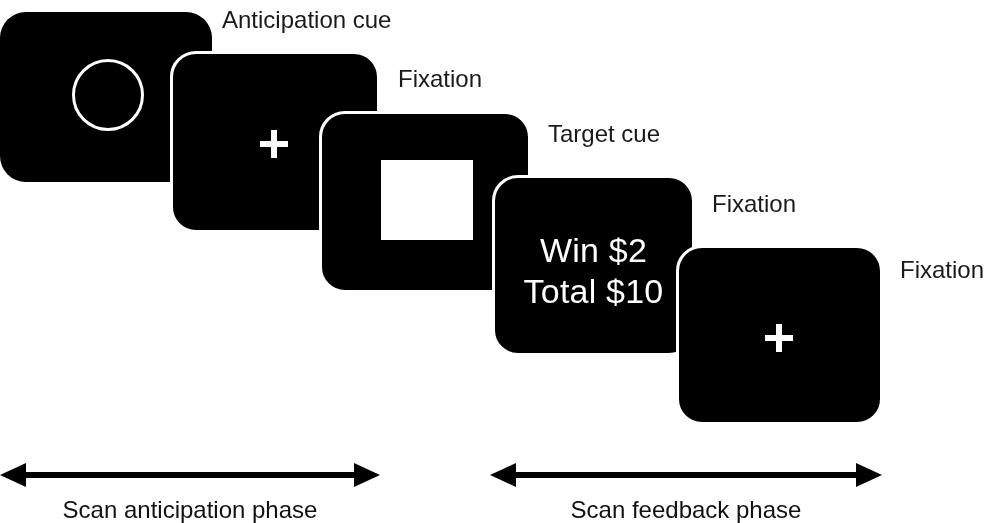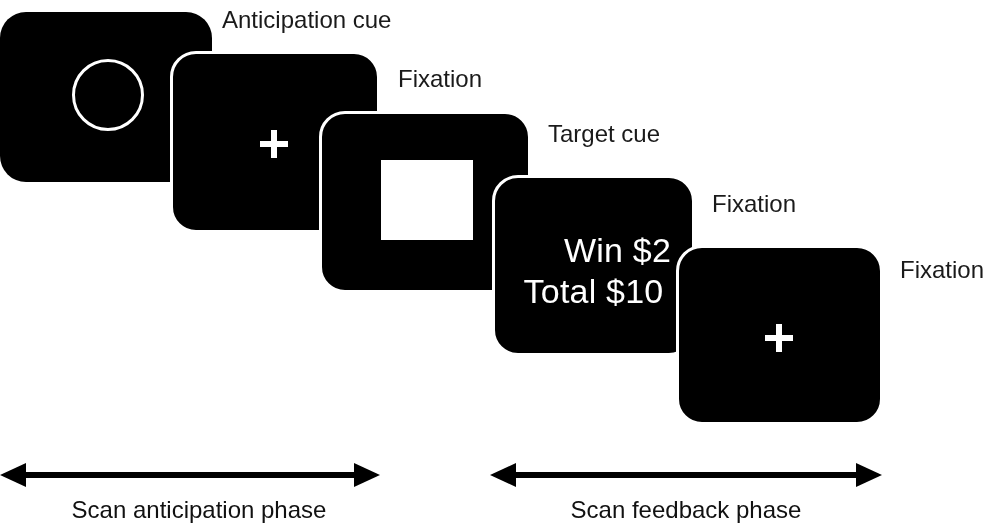--- a/index.html
+++ b/index.html
@@ -147,21 +147,21 @@
 
   <div class="screen stroked" style="left:319px; top:111px; width:212px; height:182px;">
     <div class="screen-inner">
       <div class="stim-square" style="left:59px; top:46px; width:92px; height:80px;"></div>
     </div>
   </div>
   <div class="callout" style="left:548px; top:120px;">Target cue</div>
 
   <div class="screen stroked" style="left:492px; top:175px; width:203px; height:181px;">
     <div class="screen-inner">
-      <div class="stim-text" style="top:52px;padding-left:24px;">Win $2</div>
+      <div class="stim-text" style="top:52px;">Win $2</div>
       <div class="stim-text" style="top:93px;">Total $10</div>
     </div>
   </div>
   <div class="callout" style="left:712px; top:190px;">Fixation</div>
 
   <div class="screen stroked" style="left:676px; top:245px; width:207px; height:180px;">
     <div class="screen-inner">
       <div class="stim-cross" style="left:86px; top:76px; width:28px; height:28px;">
         <span class="bar-h"></span>
         <span class="bar-v"></span>
@@ -170,21 +170,21 @@
   </div>
   <div class="callout" style="left:900px; top:256px;">Fixation</div>
 
   <div class="phase-arrow" style="left:0px; top:458px; width:380px; height:34px;">
     <svg width="380" height="34" viewBox="0 0 380 34" aria-hidden="true">
       <line x1="22" y1="17" x2="358" y2="17" stroke="#000000" stroke-width="6"></line>
       <polygon points="0,17 26,5 26,29" fill="#000000"></polygon>
       <polygon points="380,17 354,5 354,29" fill="#000000"></polygon>
     </svg>
   </div>
-  <div class="phase-caption" style="left:0px; top:496px; width:380px;margin-left:9px;">Scan anticipation phase</div>
+  <div class="phase-caption" style="left:0px; top:496px; width:380px;">Scan anticipation phase</div>
 
   <div class="phase-arrow" style="left:490px; top:458px; width:392px; height:34px;">
     <svg width="392" height="34" viewBox="0 0 392 34" aria-hidden="true">
       <line x1="22" y1="17" x2="370" y2="17" stroke="#000000" stroke-width="6"></line>
       <polygon points="0,17 26,5 26,29" fill="#000000"></polygon>
       <polygon points="392,17 366,5 366,29" fill="#000000"></polygon>
     </svg>
   </div>
   <div class="phase-caption" style="left:490px; top:496px; width:392px;">Scan feedback phase</div>
 

